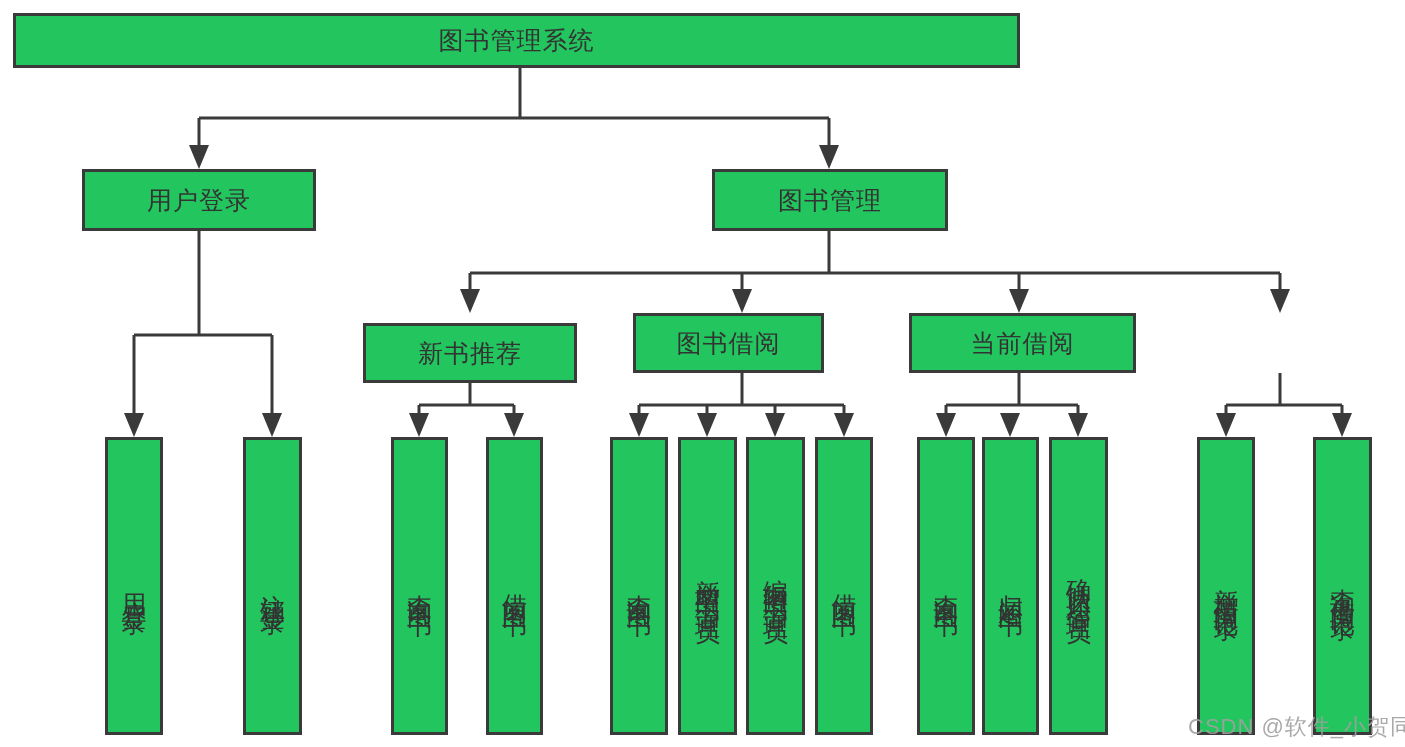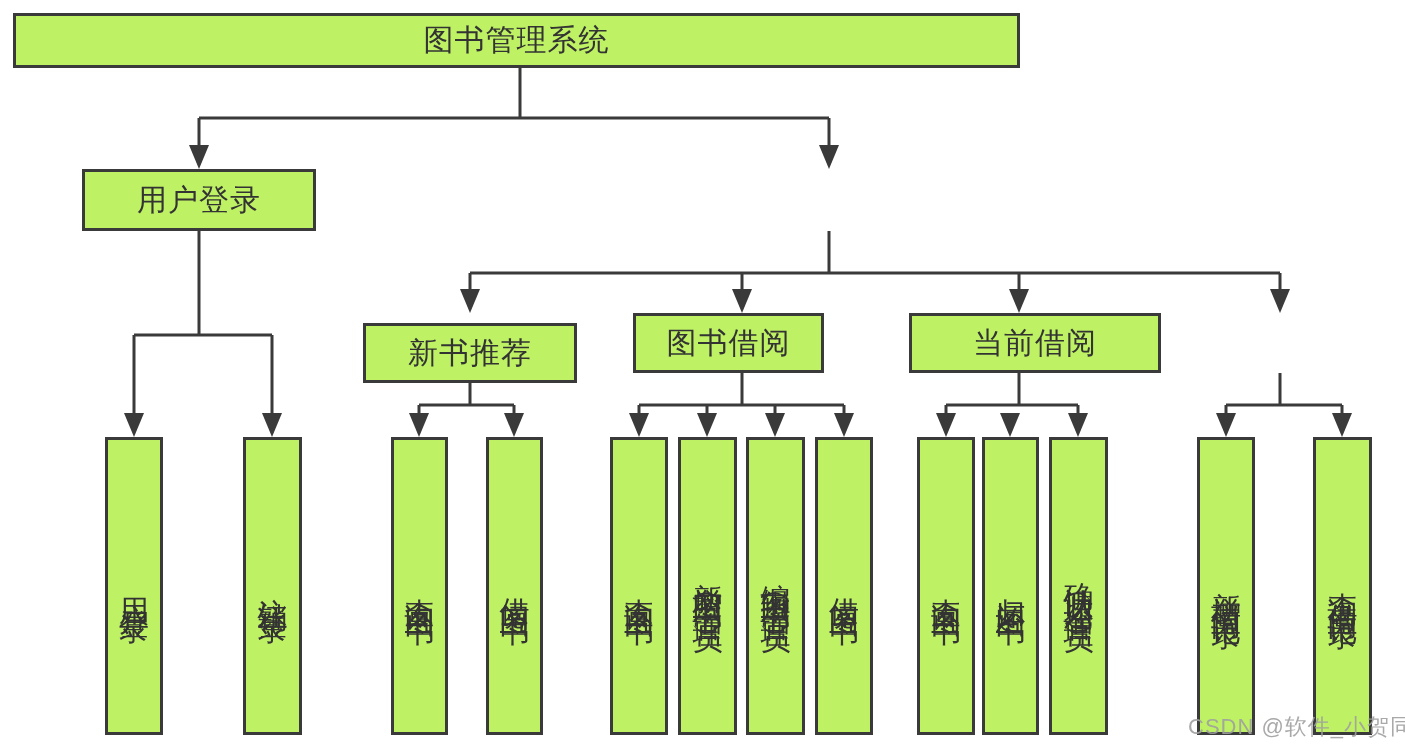--- a/index.html
+++ b/index.html
@@ -7,28 +7,28 @@
     position:relative;
     width:1405px;height:747px;
     background:#fff;
     font-family:"Liberation Sans","DejaVu Sans",sans-serif;
     overflow:hidden;
   }
   #connectors{position:absolute;left:0;top:0;z-index:0;}
   .node{
     position:absolute;
     box-sizing:border-box;
-    background:#bef264;
+    background:#22c55e;
     border:3px solid #3a3a3a;
     display:flex;
     align-items:center;
     justify-content:center;
     z-index:1;
     color:#333;
-    font-size:30px;
+    font-size:25px;
     letter-spacing:1px;
   }
   .node.v span{
     writing-mode:vertical-rl;
     text-orientation:mixed;
     letter-spacing:6px;
     line-height:1;
   }
   #watermark{
     position:absolute;
@@ -78,28 +78,31 @@
     </g>
   </svg>
 
   <div class="node" style="left:13px;top:13px;width:1007px;height:55px">
     <span>图书管理系统</span>
   </div>
 
   <div class="node" style="left:82px;top:169px;width:234px;height:62px">
     <span>用户登录</span>
   </div>
+  <div class="node" style="left:712px;top:169px;width:236px;height:62px">
+    <span>图书管理</span>
+  </div>
 
   <div class="node" style="left:363px;top:323px;width:214px;height:60px">
     <span>新书推荐</span>
   </div>
   <div class="node" style="left:633px;top:313px;width:191px;height:60px">
     <span>图书借阅</span>
   </div>
-  <div class="node" style="left:909px;top:313px;width:252px;height:60px">
+  <div class="node" style="left:909px;top:313px;width:227px;height:60px">
     <span>当前借阅</span>
   </div>
 
   <div class="node v" style="left:105px;top:437px;width:58px;height:298px">
     <span>用户登录</span>
   </div>
   <div class="node v" style="left:243px;top:437px;width:59px;height:298px">
     <span>注销登录</span>
   </div>
 

